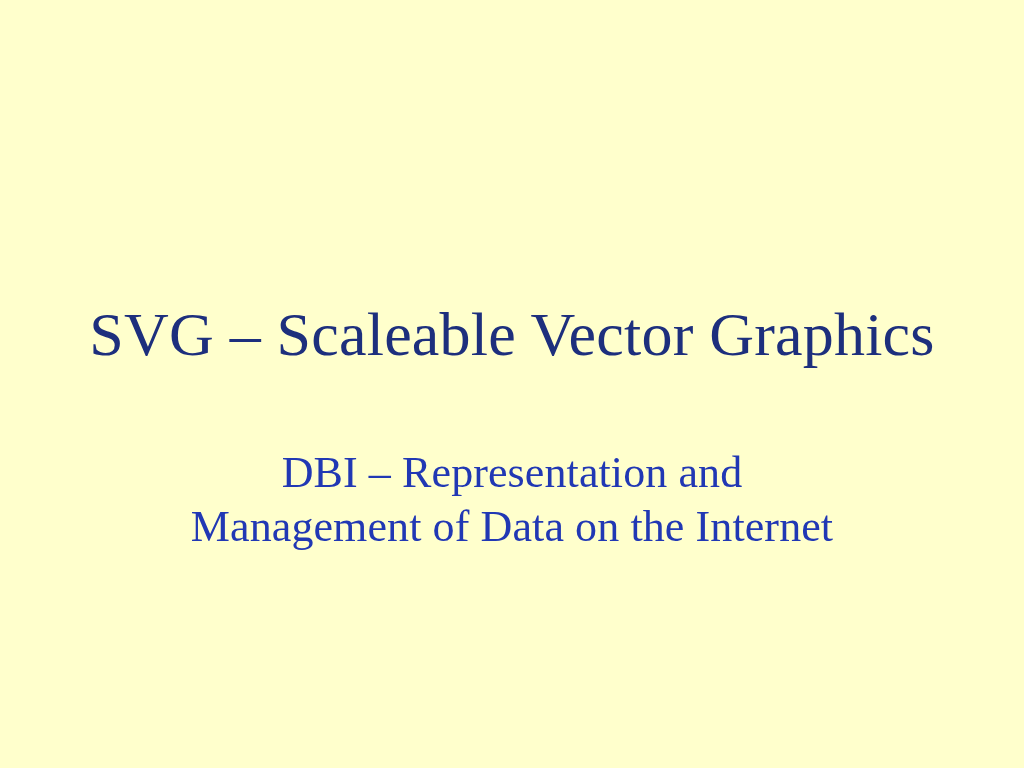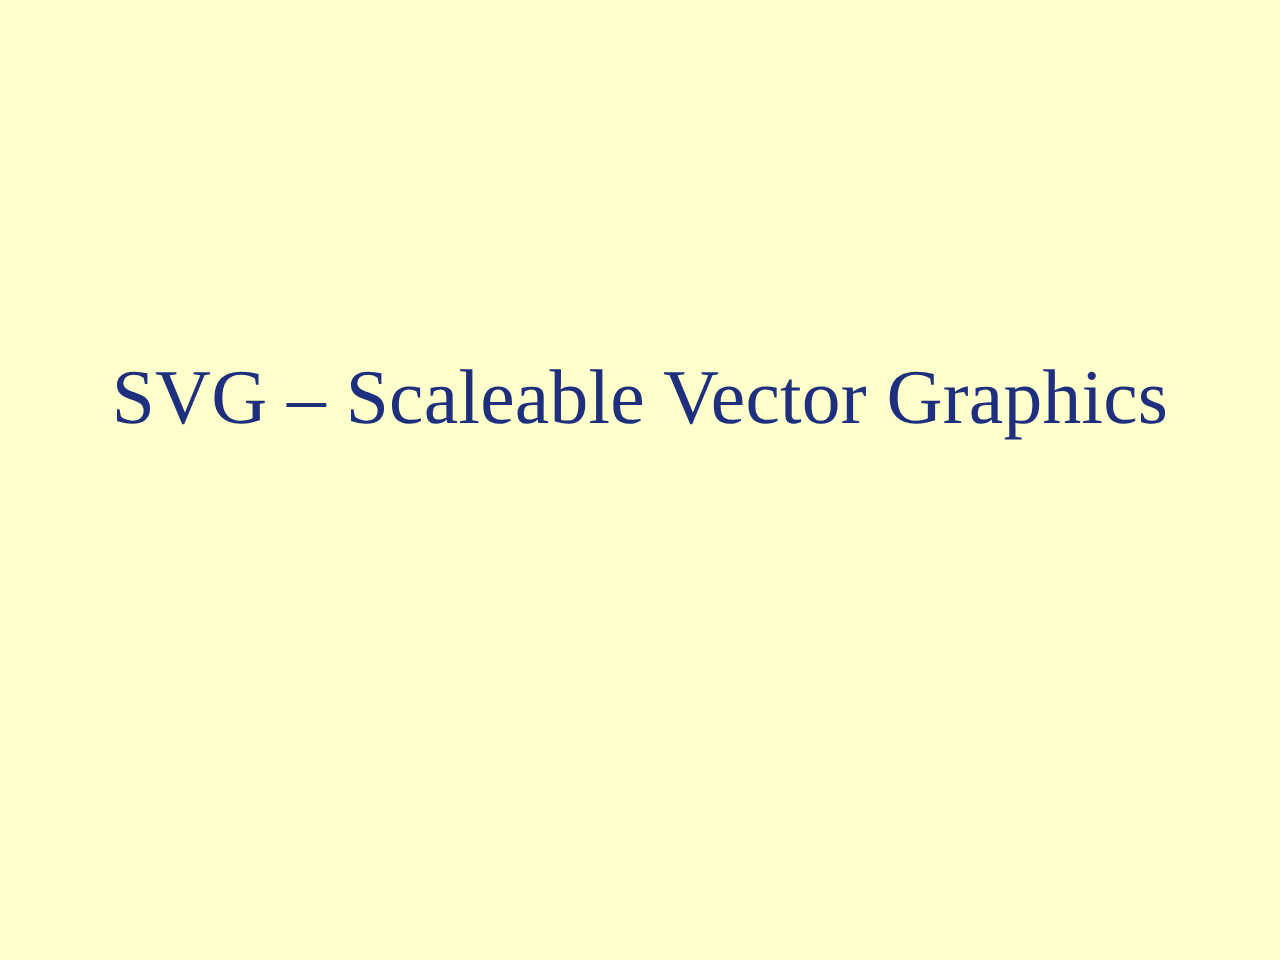--- a/index.html
+++ b/index.html
@@ -35,21 +35,21 @@
   .title-block {
     position: absolute;
     left: 0;
     top: 282px;
     width: 1024px;
     text-align: center;
   }
 
   .slide-title {
     display: block;
-    margin: 0;
+    margin: 16px;
     padding: 0;
     font-family: "Liberation Serif", "DejaVu Serif", serif;
     font-size: 62px;
     font-weight: normal;
     line-height: 72px;
     letter-spacing: 0.2px;
     color: #1d2f7d;
     white-space: nowrap;
   }
 
@@ -77,15 +77,19 @@
 </head>
 <body>
 
 <div class="slide">
   <div class="slide-body">
 
     <div class="title-block">
       <h1 class="slide-title">SVG – Scaleable Vector Graphics</h1>
     </div>
 
+    <div class="subtitle-block">
+      <span class="subtitle-line">DBI – Representation and</span>
+      <span class="subtitle-line">Management of Data on the Internet</span>
+    </div>
 
   </div>
 </div>
 
 </body></html>

